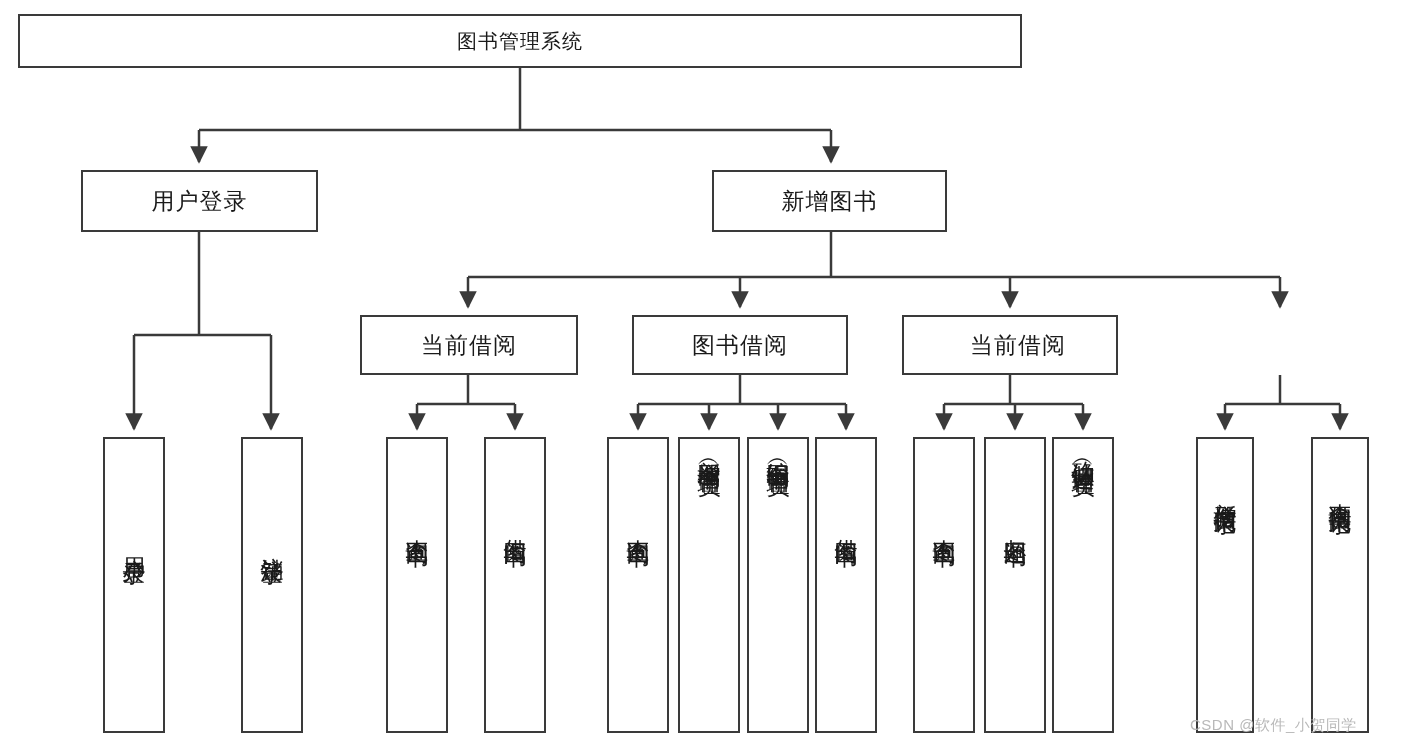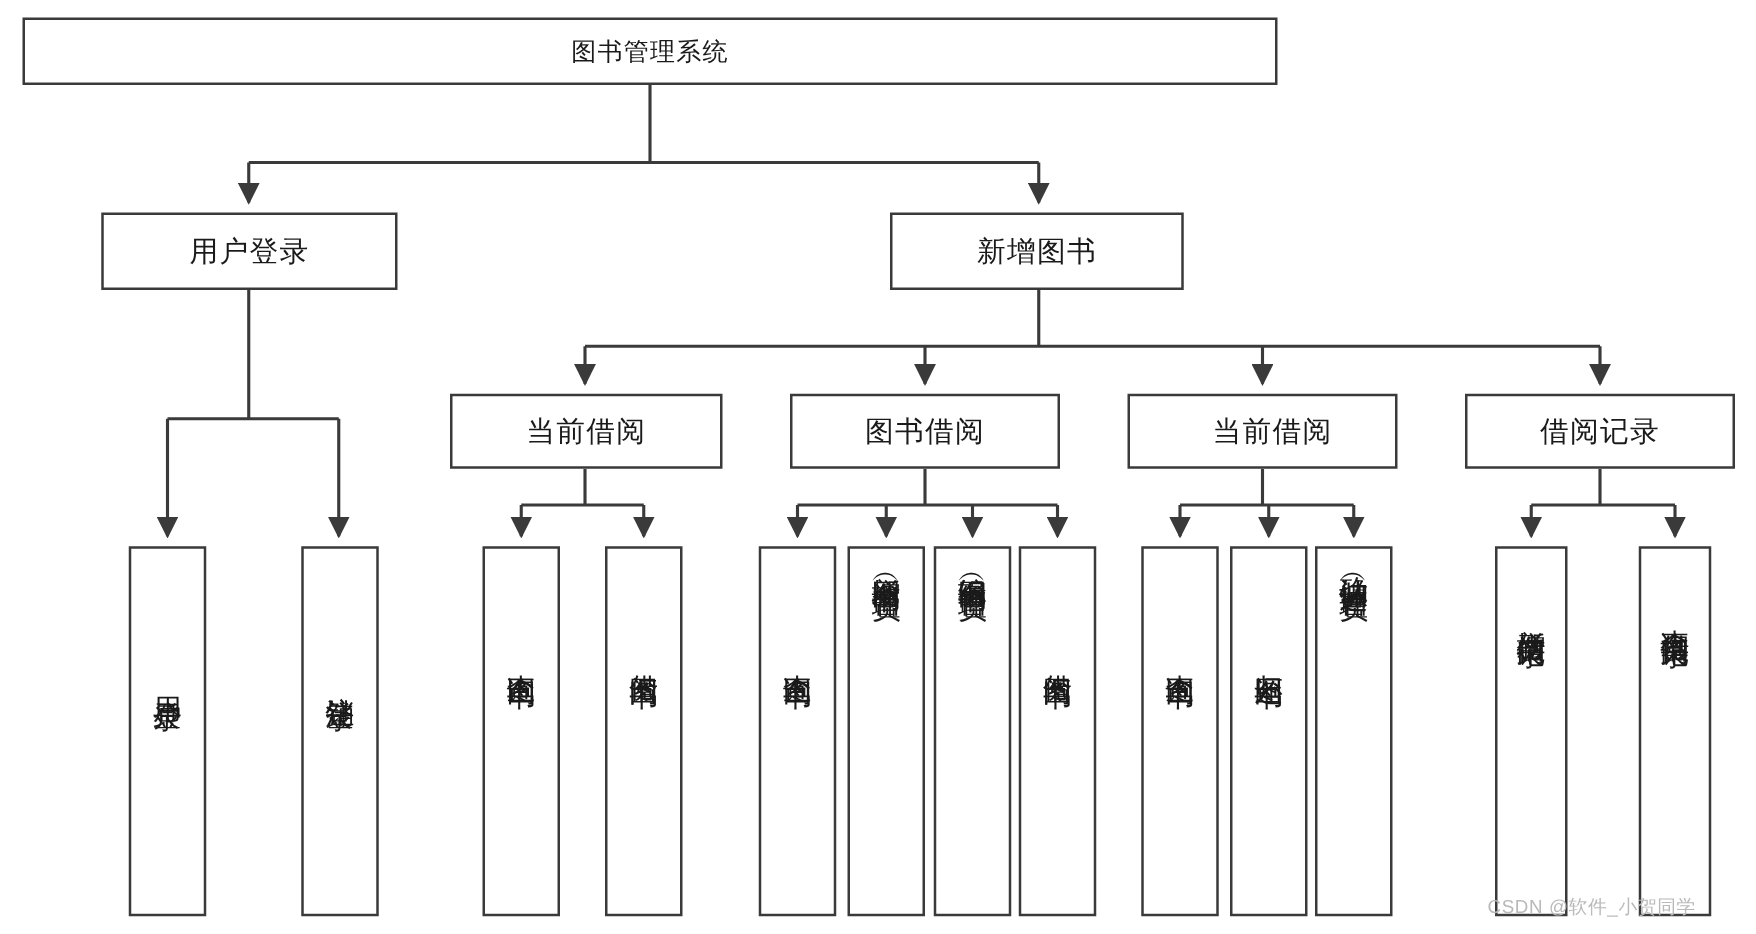--- a/index.html
+++ b/index.html
@@ -133,23 +133,20 @@
 
   <div class="node node-h" id="l3-0" style="left: 360px; top: 315px; width: 218px; height: 60px;">
     <span>当前借阅</span>
   </div>
   <div class="node node-h" id="l3-1" style="left: 632px; top: 315px; width: 216px; height: 60px; justify-content: center;">
     <span>图书借阅</span>
   </div>
   <div class="node node-h" id="l3-2" style="left: 902px; top: 315px; width: 216px; height: 60px; padding-left: 16px;">
     <span>当前借阅</span>
   </div>
-  <div class="node node-h" id="l3-3" style="left: 1172px; top: 315px; width: 216px; height: 60px;">
-    <span>借阅记录</span>
-  </div>
 
   <div class="node node-leaf" id="lf-0" style="left: 103px; top: 437px; width: 62px; height: 296px; padding-top: 100px;">
     <span class="vtext">用户登录</span>
   </div>
   <div class="node node-leaf" id="lf-1" style="left: 241px; top: 437px; width: 62px; height: 296px; padding-top: 100px;">
     <span class="vtext">注销登录</span>
   </div>
   <div class="node node-leaf" id="lf-2" style="left: 386px; top: 437px; width: 62px; height: 296px; padding-top: 82px;">
     <span class="vtext">查询图书</span>
   </div>

